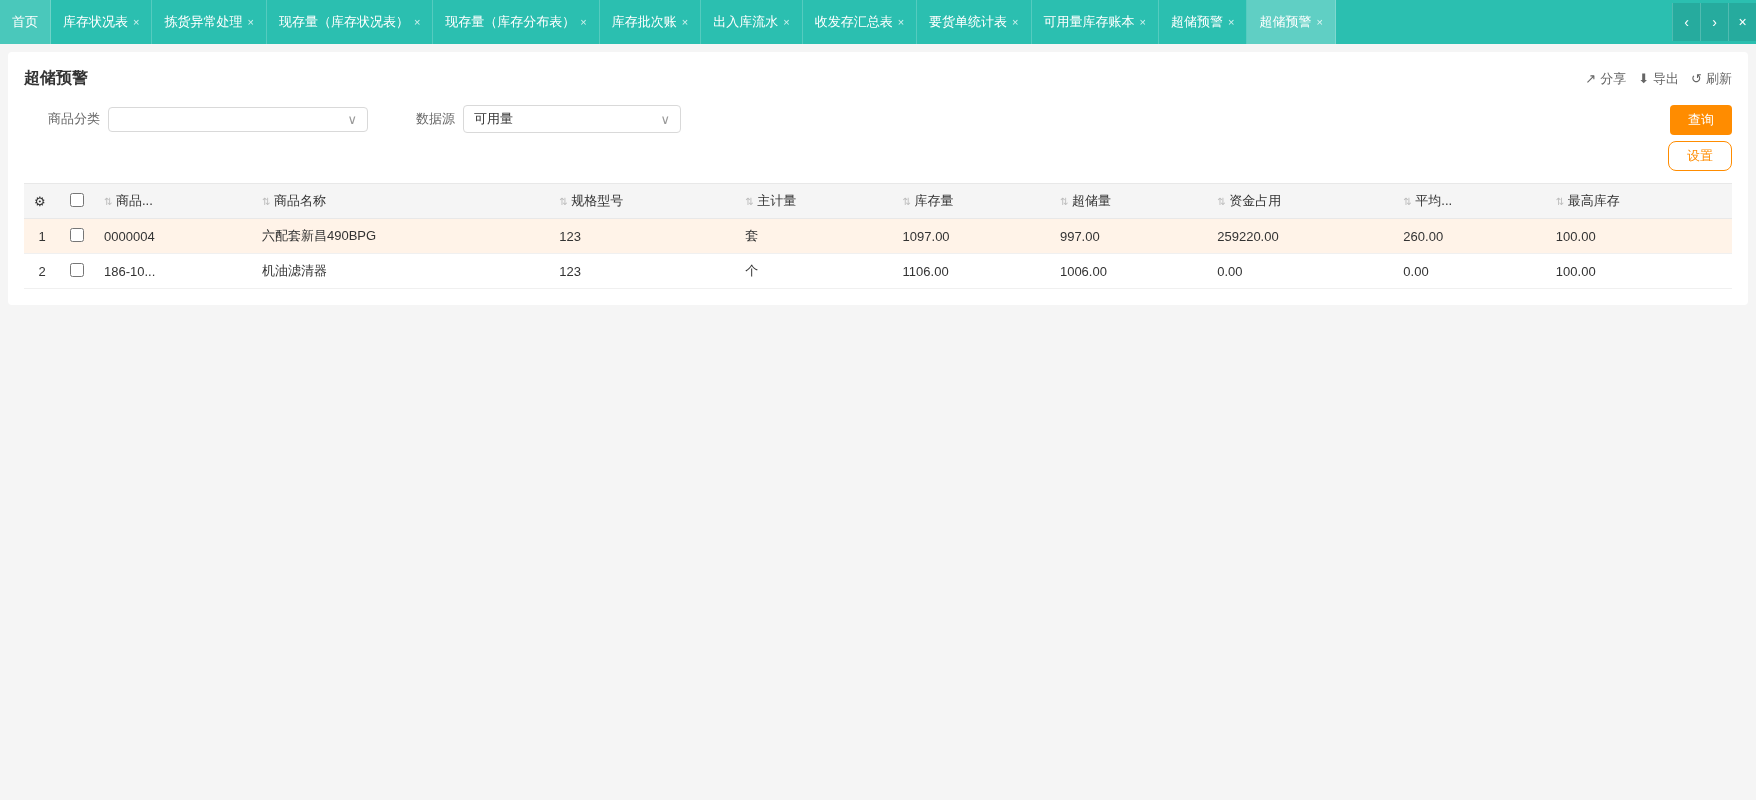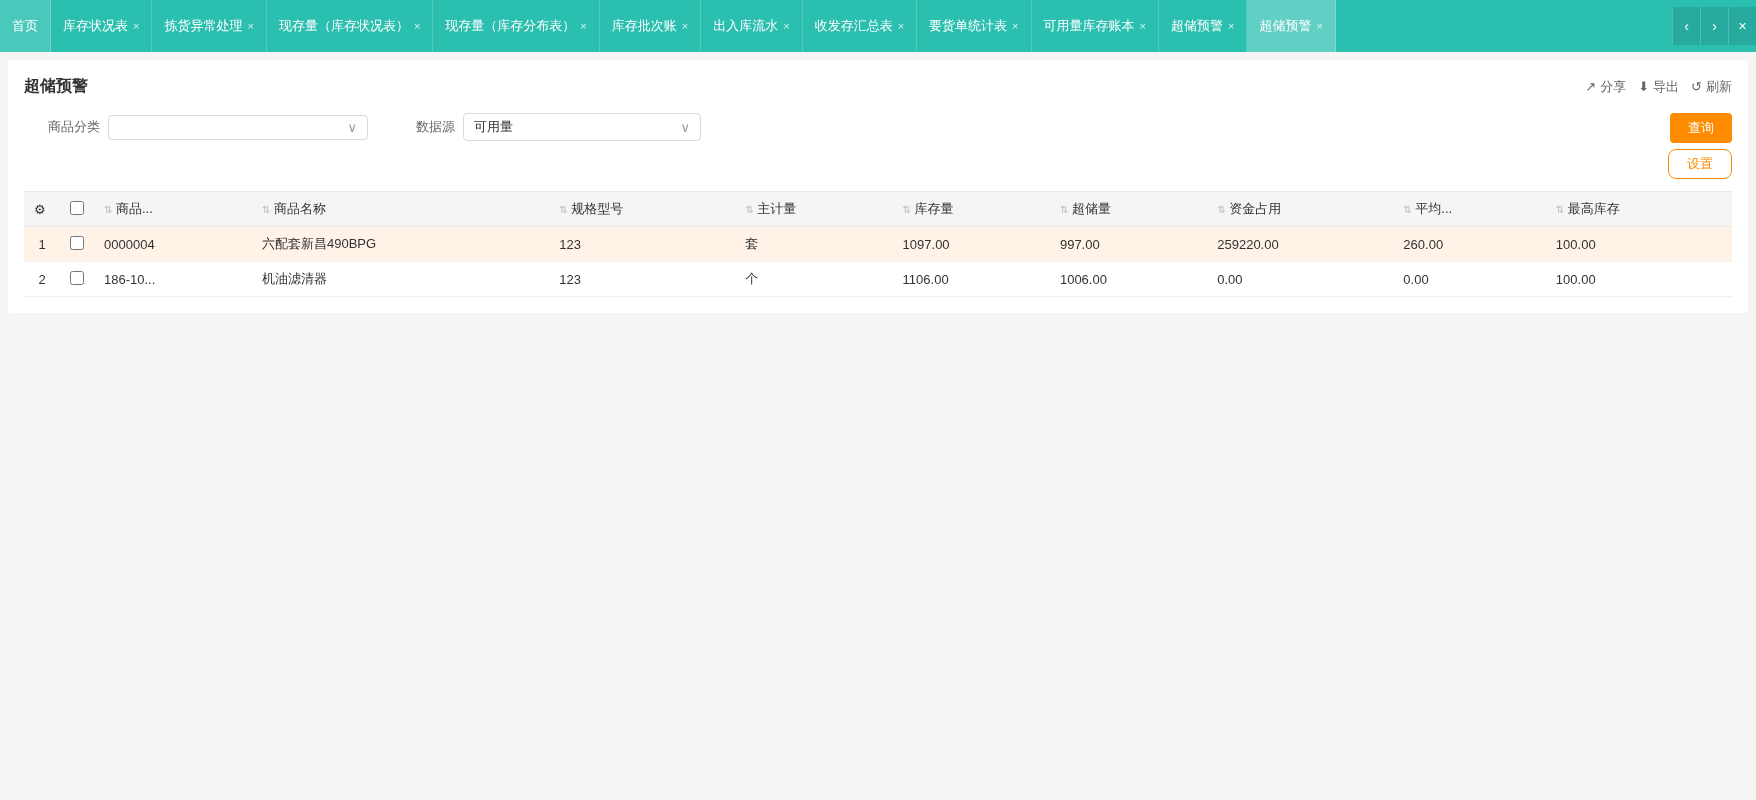--- a/index.html
+++ b/index.html
@@ -130,21 +130,21 @@
       cursor: pointer;
       width: 14px;
       height: 14px;
     }
 
     
     .topnav {
       background: #2bbfb0;
       display: flex;
       align-items: center;
-      height: 52px;
+      height: 44px;
       overflow: hidden;
     }
     .topnav-tab {
       display: flex;
       align-items: center;
       padding: 0 12px;
       height: 100%;
       white-space: nowrap;
       font-size: 13px;
       color: #fff;
@@ -289,21 +289,21 @@
       <div class="filter-item">
         <span class="filter-label">商品分类</span>
         <div class="filter-select" style="width:260px;">
           <span></span>
           <span class="arrow-down">∨</span>
         </div>
       </div>
 
       <div class="filter-item">
         <span class="filter-label">数据源</span>
-        <div class="filter-select" style="width:238px;">
+        <div class="filter-select" style="width:218px;">
           <span>可用量</span>
           <span class="arrow-down">∨</span>
         </div>
       </div>
     </div>
 
     <div class="filter-actions">
       <button class="btn-query">查询</button>
       <button class="btn-settings">设置</button>
     </div>

